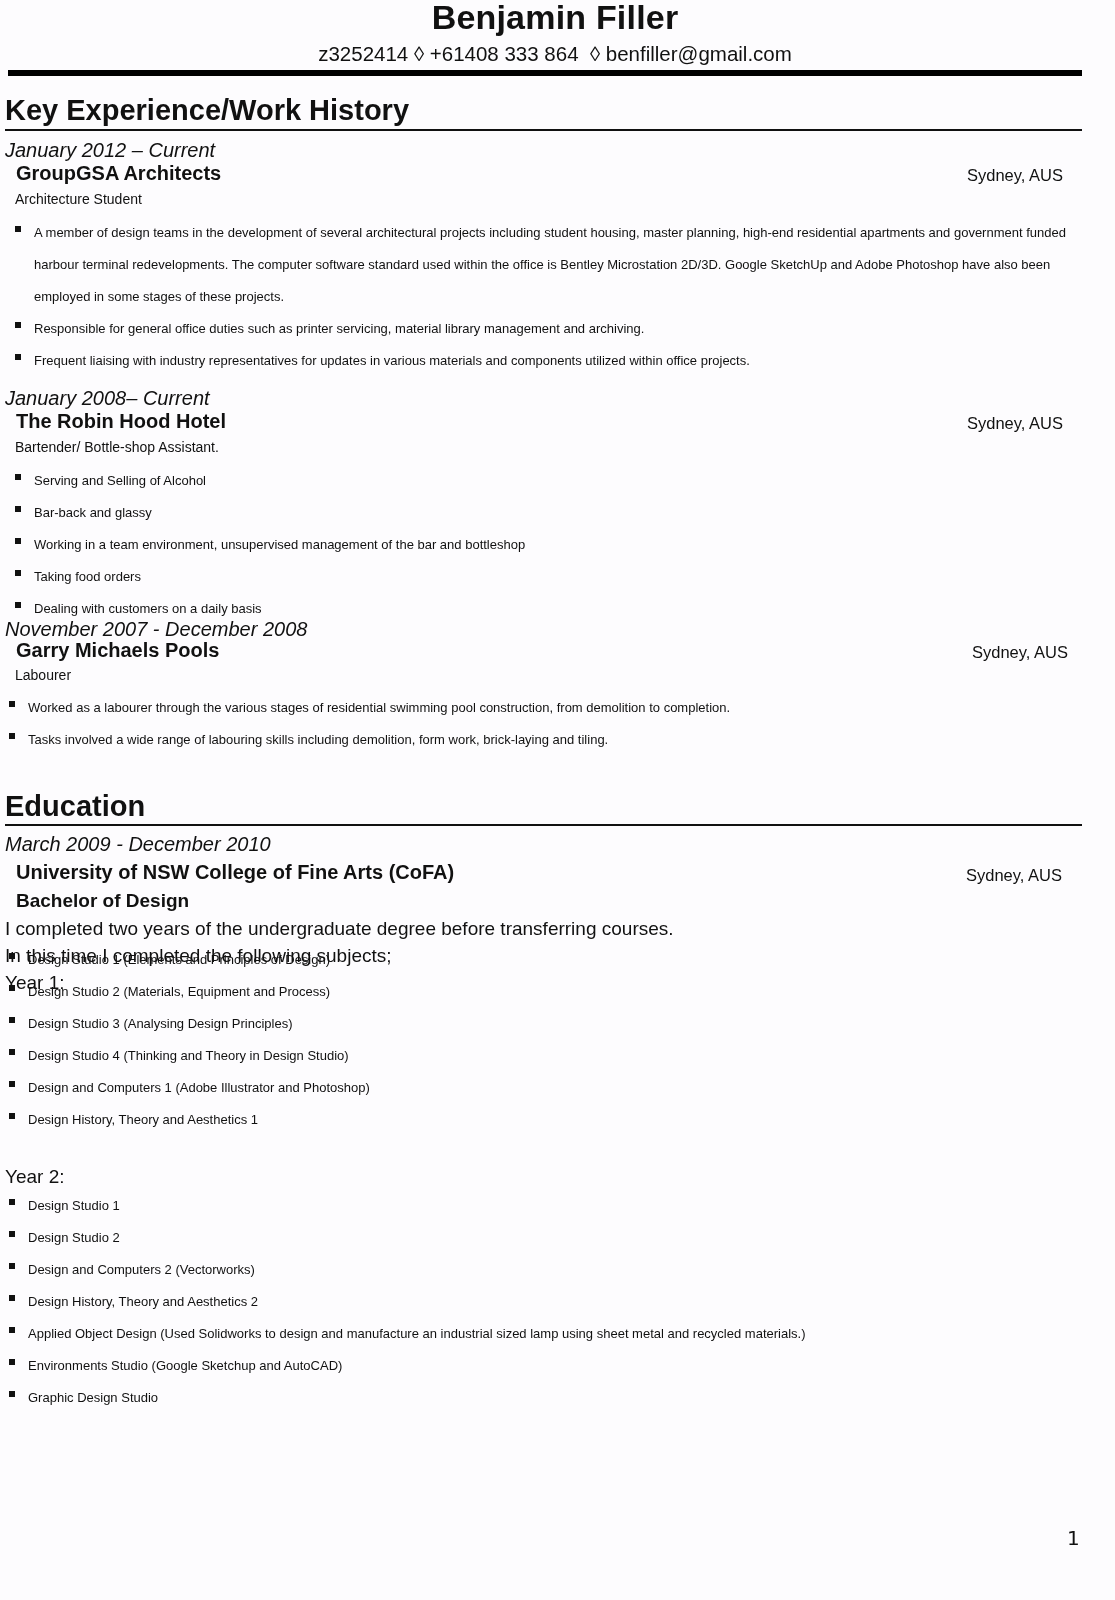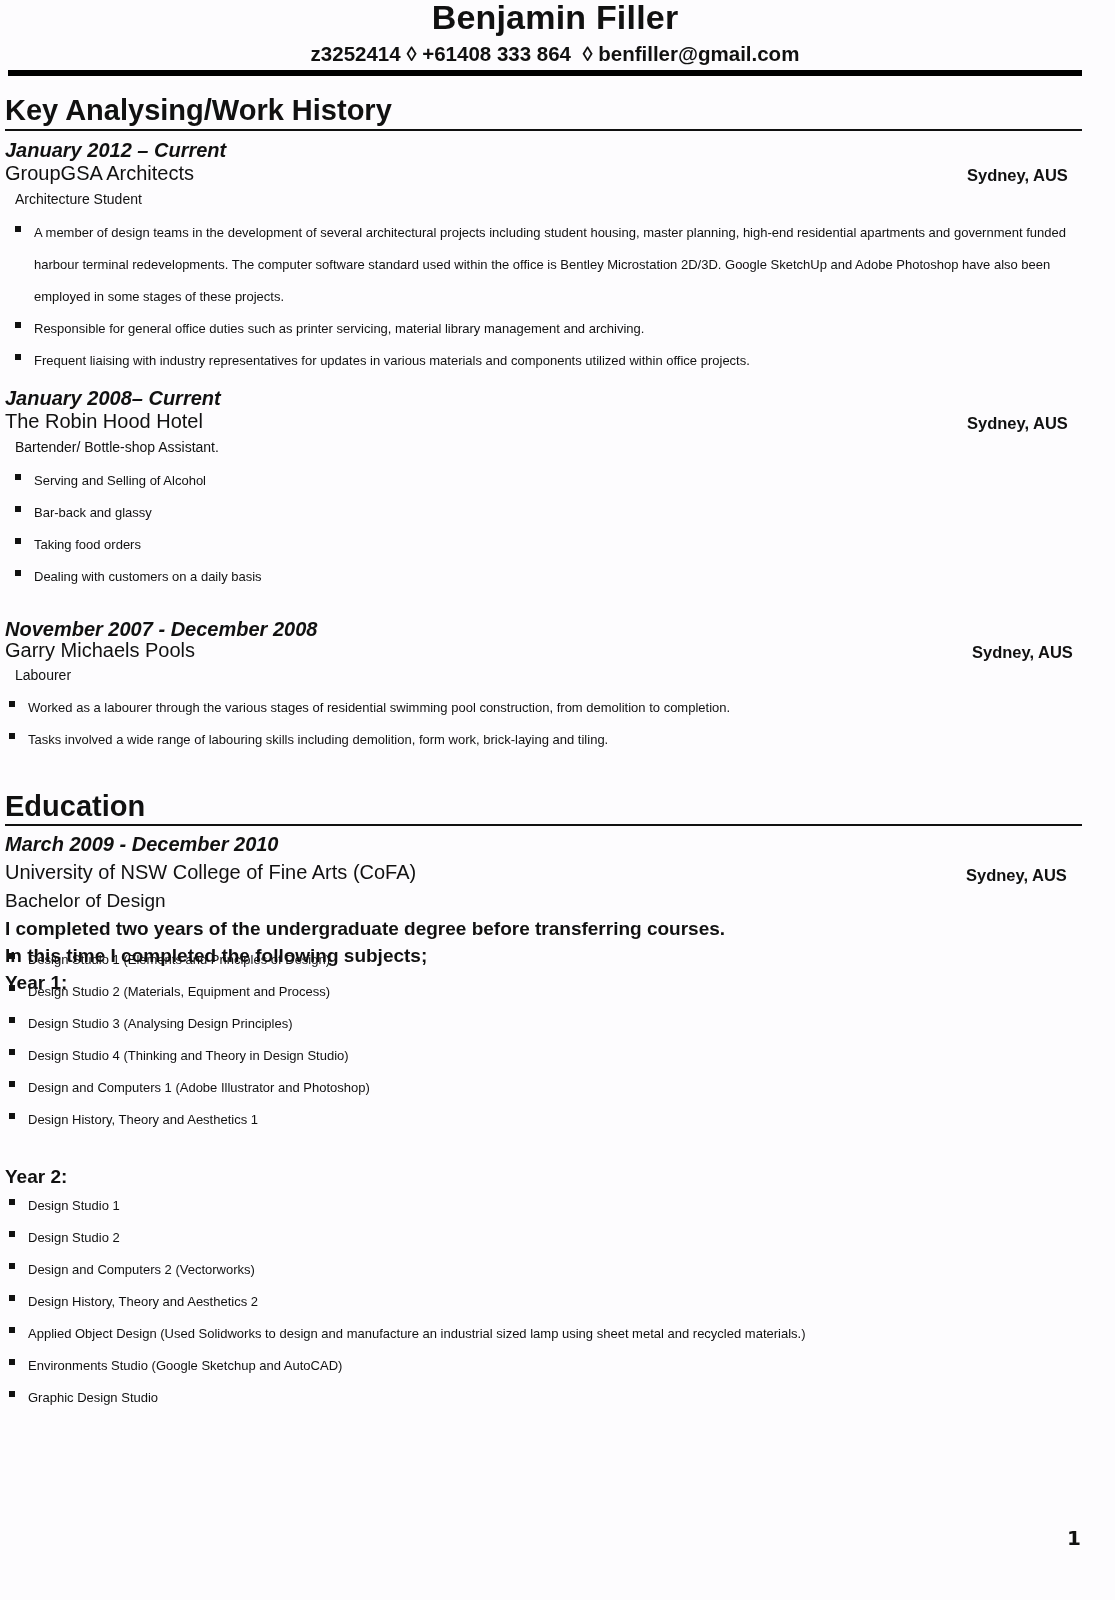--- a/index.html
+++ b/index.html
@@ -1,28 +1,28 @@
 <!DOCTYPE html>
 <html><head>
 <meta charset="utf-8">
 <style>
   html, body { margin: 0; padding: 0; }
   body {
     width: 1115px; height: 1600px; position: relative; overflow: hidden;
     background: #fdfcfe; color: #111;
     font-family: "Liberation Sans", sans-serif;
   }
-  .abs { position: absolute; white-space: nowrap; font-weight: bold; }
+  .abs { position: absolute; white-space: nowrap; }
   .name { left: 0; width: 1110px; top: -2px; text-align: center; font-size: 34px; font-weight: bold; letter-spacing: 0.2px; }
   .contact { left: 0; width: 1110px; top: 42px; text-align: center; font-size: 20.5px; }
   .thickrule { position: absolute; left: 8px; top: 70px; width: 1074px; height: 6px; background: #000; }
   .section-title { left: 5px; font-size: 29px; font-weight: bold; }
   .thinrule { position: absolute; left: 5px; width: 1077px; height: 2px; background: #111; }
   .date { left: 5px; font-size: 20px; font-style: italic; }
-  .org { left: 5px; font-size: 20px; font-weight: normal; }
+  .org { left: 16px; font-size: 20px; font-weight: bold; }
   .loc { font-size: 16.5px; }
   .role { left: 15px; font-size: 14px; font-weight: normal; }
   .bullets { position: absolute; margin: 0; padding: 0; list-style: none; font-size: 13px; line-height: 32px; }
   .bullets li { position: relative; padding-left: 29px; }
   .bullets li::before { content: ""; position: absolute; left: 10px; top: 9px; width: 6px; height: 6px; background: #111; }
   .bullets.edu li { padding-left: 23px; }
   .bullets.edu li::before { left: 4px; }
   .para { left: 5px; font-size: 19px; }
   .pagenum { left: 1067px; top: 1526px; font-size: 20px; font-family: "DejaVu Sans", sans-serif; }
 </style>
@@ -32,40 +32,41 @@
 <div class="abs name">Benjamin Filler</div>
 <div class="abs contact">
   <span>z3252414</span>
   <span>◊</span>
   <span>+61408 333 864</span>&nbsp;
   <span>◊</span>
   <span>benfiller@gmail.com</span>
 </div>
 <div class="thickrule"></div>
 
-<div class="abs section-title" style="top:94px;">Key Analysing/Work History</div>
+<div class="abs section-title" style="top:94px;">Key Experience/Work History</div>
 <div class="thinrule" style="top:129px;"></div>
 
 <div class="abs date" style="top:139px;">January 2012 – Current</div>
 <div class="abs org" style="top:162px;">GroupGSA Architects</div>
 <div class="abs loc" style="left:967px; top:166px;">Sydney, AUS</div>
 <div class="abs role" style="top:191px;">Architecture Student</div>
 <ul class="bullets" style="left:5px; top:217px; width:1070px;">
   <li>A member of design teams in the development of several architectural projects including student housing, master planning, high-end residential apartments and government funded harbour terminal redevelopments. The computer software standard used within the office is Bentley Microstation 2D/3D. Google SketchUp and Adobe Photoshop have also been employed in some stages of these projects.</li>
   <li>Responsible for general office duties such as printer servicing, material library management and archiving.</li>
   <li>Frequent liaising with industry representatives for updates in various materials and components utilized within office projects.</li>
 </ul>
 
 <div class="abs date" style="top:387px;">January 2008– Current</div>
 <div class="abs org" style="top:410px;">The Robin Hood Hotel</div>
 <div class="abs loc" style="left:967px; top:414px;">Sydney, AUS</div>
 <div class="abs role" style="top:439px;">Bartender/ Bottle-shop Assistant.</div>
 <ul class="bullets" style="left:5px; top:465px; width:1070px;">
   <li>Serving and Selling of Alcohol</li>
   <li>Bar-back and glassy</li>
+  <li>Working in a team environment, unsupervised management of the bar and bottleshop</li>
   <li>Taking food orders</li>
   <li>Dealing with customers on a daily basis</li>
 </ul>
 
 <div class="abs date" style="top:618px;">November 2007 - December 2008</div>
 <div class="abs org" style="top:639px;">Garry Michaels Pools</div>
 <div class="abs loc" style="left:972px; top:643px;">Sydney, AUS</div>
 <div class="abs role" style="top:667px;">Labourer</div>
 <ul class="bullets edu" style="left:5px; top:692px; width:1080px;">
   <li>Worked as a labourer through the various stages of residential swimming pool construction, from demolition to completion.</li>

